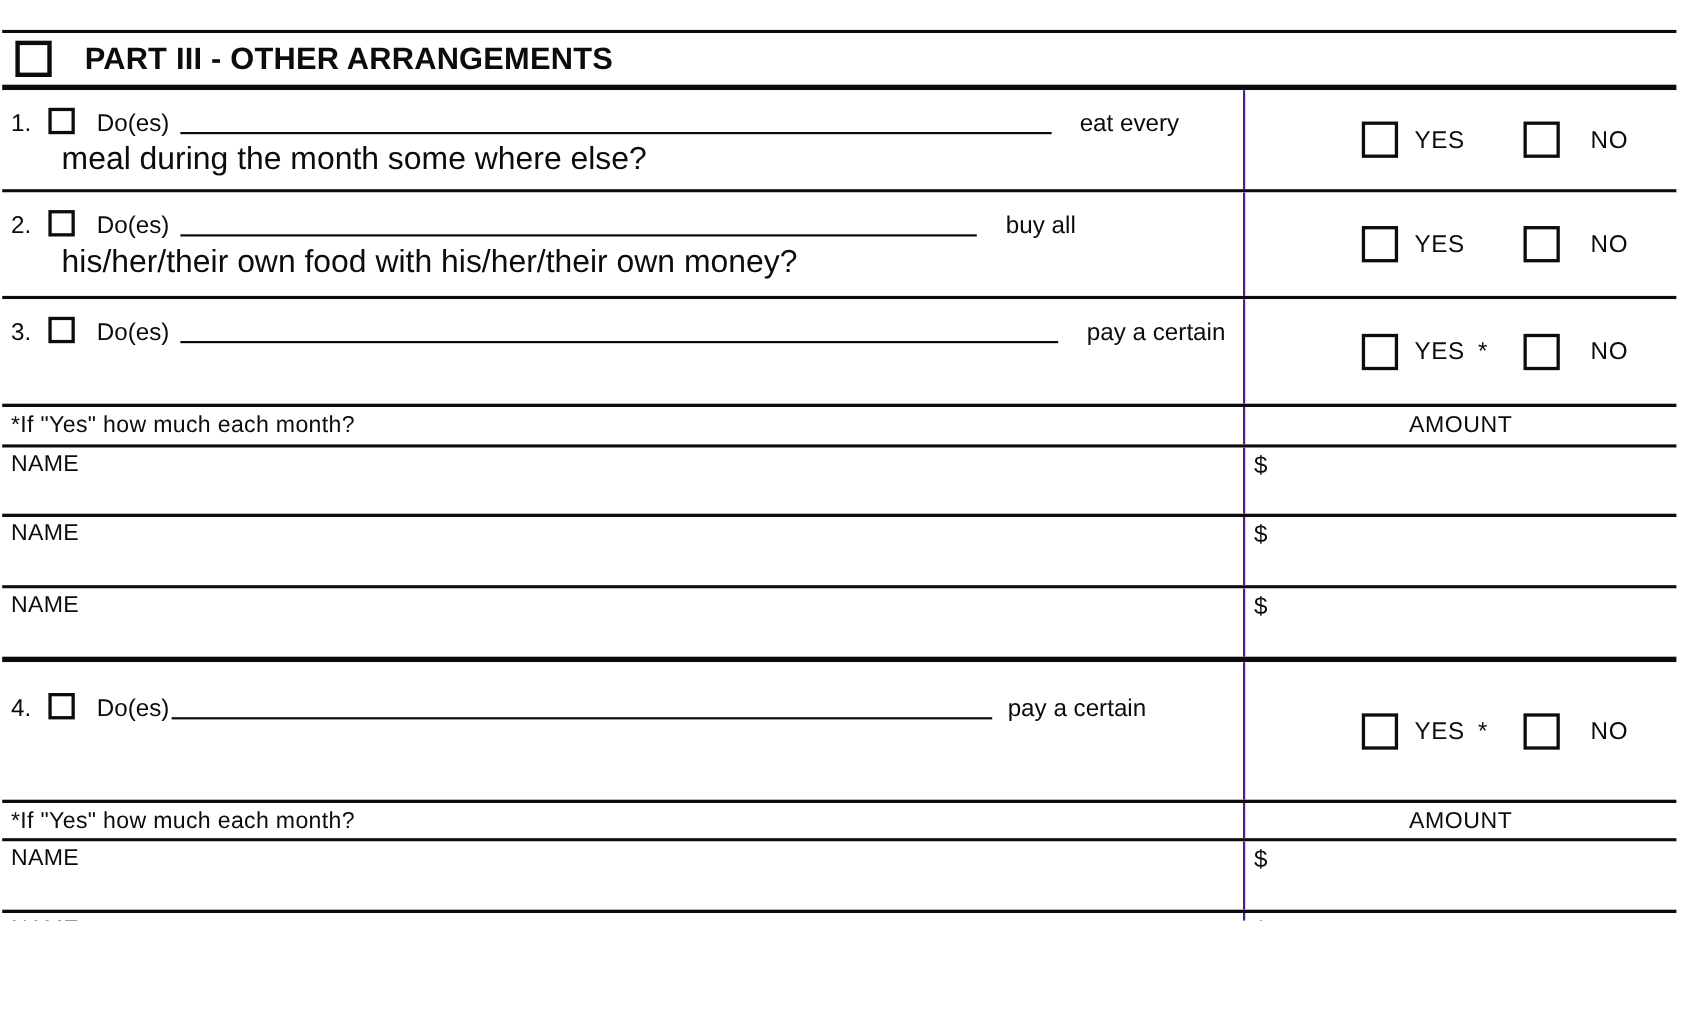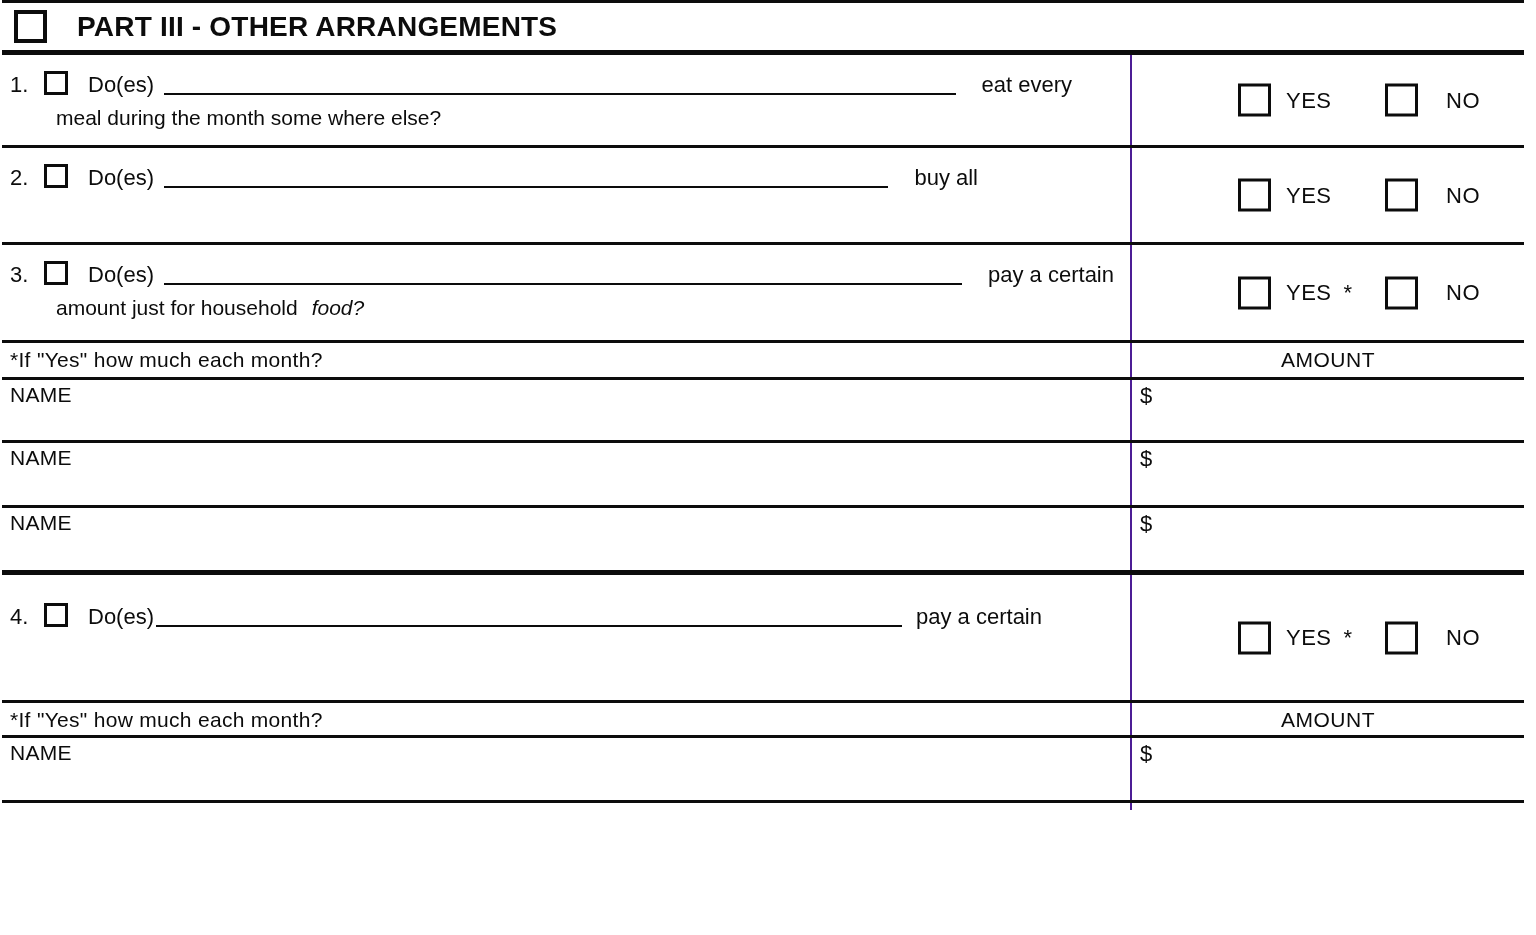--- a/index.html
+++ b/index.html
@@ -1,18 +1,18 @@
 <!DOCTYPE html>
 <html><head>
 <meta charset="utf-8">
 <style>
   * { margin:0; padding:0; box-sizing:border-box; }
   html,body { background:#ffffff; }
   body { font-family:"Liberation Sans","DejaVu Sans",sans-serif; color:#0c0c0c; }
-  .page { position:relative; width:1536px; height:810px; background:#fff; overflow:hidden; }
+  .page { position:relative; width:1536px; height:810px; background:#fff; overflow:hidden;margin-top:27px; }
   .form { position:absolute; left:2px; top:0; width:1522px; }
 
   .row { display:flex; width:100%; border-bottom:3px solid #0c0c0c; background:#fff; }
   .cell-l { width:1128px; position:relative; }
   .cell-r { flex:1; border-left:2px solid #4c1d95; position:relative; }
 
   
   .header-row { height:55px; border-top:3px solid #0c0c0c; border-bottom:5px solid #0c0c0c;
                 display:flex; align-items:center; padding-left:12px; }
   .cb { display:inline-block; background:#fff; border:3px solid #0c0c0c; }
@@ -22,21 +22,21 @@
   .part-title { font-size:28px; font-weight:bold; letter-spacing:.2px; margin-left:30px; }
 
   
   .q-left { padding-top:16px; padding-left:8px; display:flex; flex-direction:column; }
   .q-line1 { display:flex; align-items:flex-end; font-size:22px; line-height:28px; }
   .q-num { flex:none; width:32px; }
   .q-line1 .cb-sm { flex:none; margin:0 20px 4px 2px; }
   .q-lead { flex:none;text-align:right; }
   .blank { flex:1 1 auto; height:0; border-bottom:2px solid #0c0c0c; margin:0 26px 4px 10px; align-self:flex-end; }
   .q-suffix { flex:none;text-align:right; }
-  .q-line2 { margin-left:46px; margin-top:5px; font-size:21px; line-height:28px; }
+  .q-line2 { margin-left:46px; margin-top:5px; font-size:29px; line-height:28px; }
   .q-line2 .it { font-style:italic; margin-left:14px; }
   .q1 { padding-right:58px; }
   .q2 { padding-right:152px; }
   .q3 { padding-right:16px; }
   .q4 { padding-top:28px; padding-right:88px; }
   .q4 .blank { margin-left:2px; margin-right:14px; }
 
   .q-right { }
   .opt { position:absolute; top:50%; transform:translateY(-50%); display:flex; align-items:center; font-size:22px; }
   .opt-yes { left:106px; }
@@ -96,20 +96,21 @@
 
     <div class="row" style="height:97px">
       <div class="cell-l q-left q2">
         <div class="q-line1">
           <span class="q-num">2.</span>
           <span class="cb cb-sm"></span>
           <span class="q-lead">Do(es)</span>
           <span class="blank"></span>
           <span class="q-suffix">buy all</span>
         </div>
+        <div class="q-line2">his/her/their own food with his/her/their own money?</div>
       </div>
       <div class="cell-r q-right">
         <span class="opt opt-yes">
           <span class="cb cb-lg"></span>
           <span class="opt-label">YES</span>
         </span>
         <span class="opt opt-no">
           <span class="cb cb-lg"></span>
           <span class="opt-label">NO</span>
         </span>
@@ -118,21 +119,20 @@
 
     <div class="row" style="height:98px">
       <div class="cell-l q-left q3">
         <div class="q-line1">
           <span class="q-num">3.</span>
           <span class="cb cb-sm"></span>
           <span class="q-lead">Do(es)</span>
           <span class="blank"></span>
           <span class="q-suffix">pay a certain</span>
         </div>
-        <div class="q-line2"><span>amount just for household</span><span class="it">food?</span></div>
       </div>
       <div class="cell-r q-right">
         <span class="opt opt-yes">
           <span class="cb cb-lg"></span>
           <span class="opt-label">YES</span>
           <span class="ast">*</span>
         </span>
         <span class="opt opt-no">
           <span class="cb cb-lg"></span>
           <span class="opt-label">NO</span>

